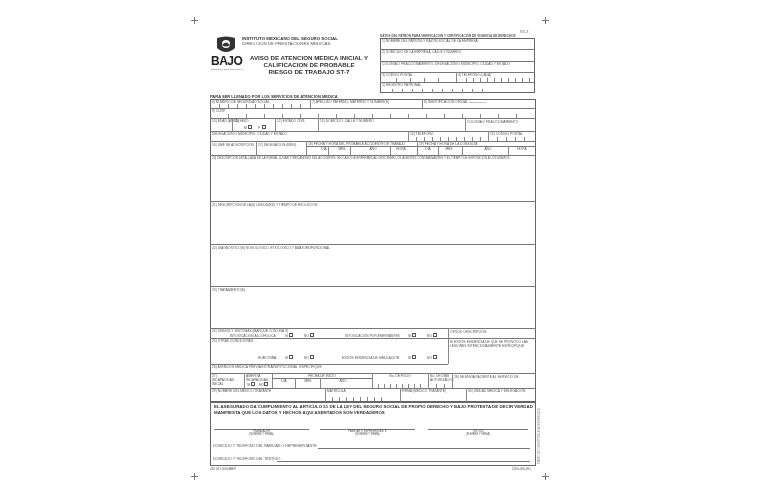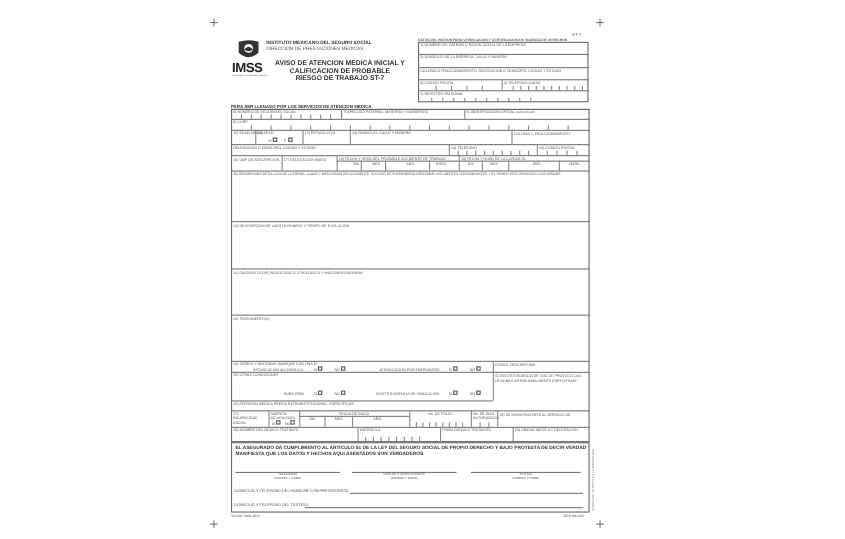--- a/index.html
+++ b/index.html
@@ -36,21 +36,21 @@
 <div class="abs" style="left:0;top:0;width:768px;height:490px;">
 
   <div class="lbl" style="left:520px;top:30px;font-size:4px;">ST-7</div>
 
   <div class="abs" style="left:211px;top:36px;width:30px;height:34px;">
     <svg width="22" height="20" viewBox="0 0 22 20" style="position:absolute;left:4px;top:0;">
       <path d="M2 2 Q11 -1 20 2 L20 12 Q11 20 2 12 Z" fill="#333"></path>
       <circle cx="11" cy="8" r="4" fill="#fff"></circle>
       <path d="M7 9 Q11 4 15 9 Q11 12 7 9Z" fill="#333"></path>
     </svg>
-    <div class="logo-text" style="left:0;top:18px;">IMSS</div>
+    <div class="logo-text" style="left:0;top:18px;">BAJO</div>
     <div class="lbl" style="left:0;top:31px;font-size:1.8px;">SEGURIDAD Y SOLIDARIDAD SOCIAL</div>
   </div>
   <div class="t-inst" style="left:242px;top:36px;">INSTITUTO MEXICANO DEL SEGURO SOCIAL</div>
   <div class="t-dir" style="left:242px;top:41px;">DIRECCION DE PRESTACIONES MEDICAS</div>
   <div class="t-title" style="left:244px;top:54px;width:130px;">
     <div>AVISO DE ATENCION MEDICA INICIAL Y</div>
     <div>CALIFICACION DE PROBABLE</div>
     <div>RIESGO DE TRABAJO ST-7</div>
   </div>
 

